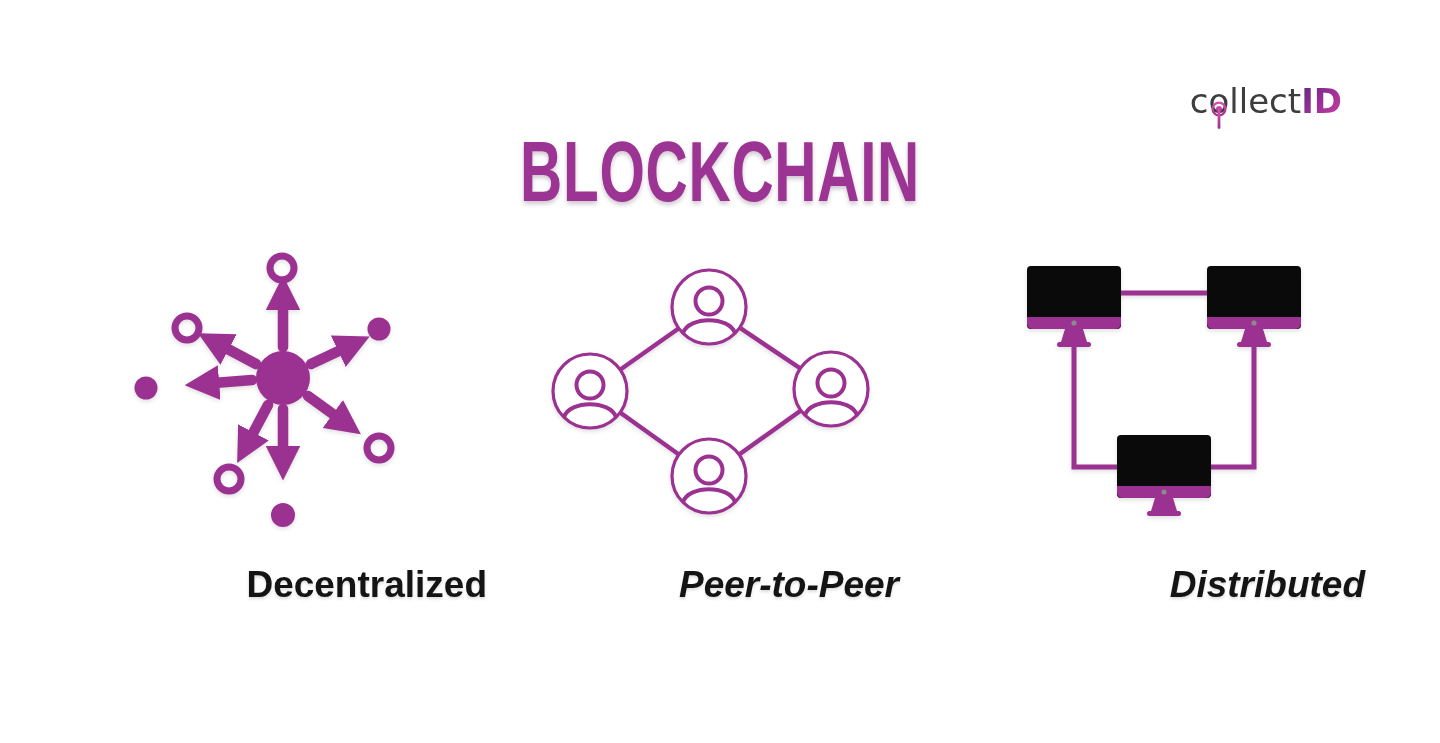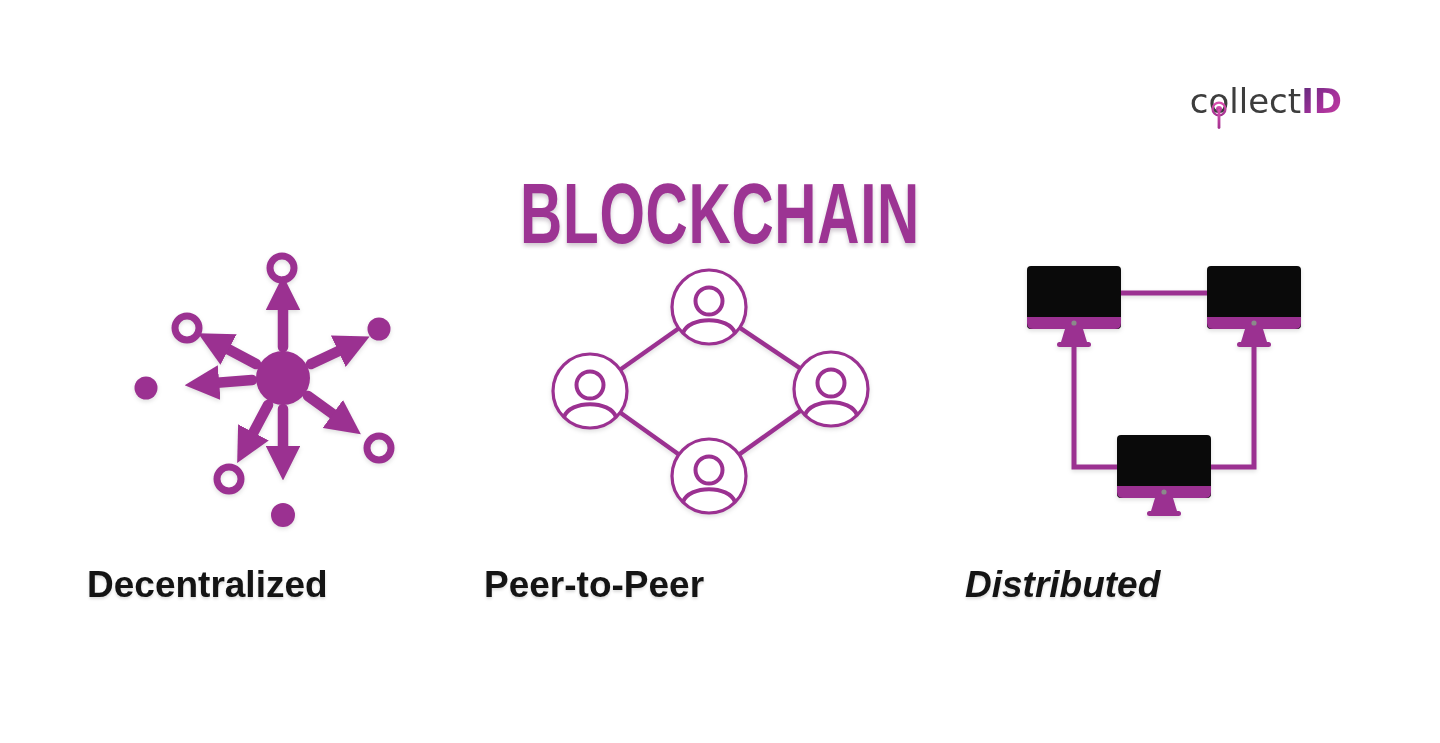--- a/index.html
+++ b/index.html
@@ -14,35 +14,35 @@
   .logo{position:absolute;top:84px;right:98px;font-size:34px;line-height:1;
         color:var(--logo-text);font-family:"DejaVu Sans",sans-serif;white-space:nowrap;}
   .logo-o{position:relative;display:inline-block;}
   .logo-pin{position:absolute;left:50%;top:8px;transform:translateX(-50%);}
   .logo-id{font-weight:bold;color:#8d2f8d;}
   @supports ((background-clip:text) or (-webkit-background-clip:text)){
     .logo-id{background:linear-gradient(135deg,#5e2a7a 5%,#a1309a 55%,#c73fa0 95%);
              -webkit-background-clip:text;background-clip:text;color:transparent;}
   }
 
-  .title{position:absolute;top:128px;left:0;width:100%;text-align:center;line-height:1;margin-top:42px;}
+  .title{position:absolute;top:128px;left:0;width:100%;text-align:center;line-height:1;}
   .title-text{display:inline-block;font-size:86px;font-weight:bold;color:var(--title);
               transform:scaleX(.68);letter-spacing:1px;white-space:nowrap;
               text-shadow:0 3px 5px rgba(40,10,40,.22);}
 
   .icon{position:absolute;filter:drop-shadow(0 2px 2px rgba(0,0,0,.13));}
   #icon-decentralized{left:130px;top:240px;}
   #icon-p2p{left:540px;top:255px;}
   #icon-distributed{left:1010px;top:250px;}
 
-  .label{position:absolute;width:400px;text-align:left;top:563px;
+  .label{position:absolute;width:400px;text-align:right;top:563px;
          font-size:37px;font-weight:bold;color:var(--label);line-height:44px;
          text-shadow:0 2px 3px rgba(0,0,0,.14);}
   #label-decentralized{left:87px;}
-  #label-p2p{left:484px;}
+  #label-p2p{left:499px;font-style:italic;}
   #label-distributed{left:965px;font-style:italic;}
 </style>
 </head>
 <body>
 
 <main>
 
   <div class="logo">
     <span>c</span><span class="logo-o"><span>o</span><svg class="logo-pin" width="24" height="42" viewBox="0 0 24 42">
         <defs>

